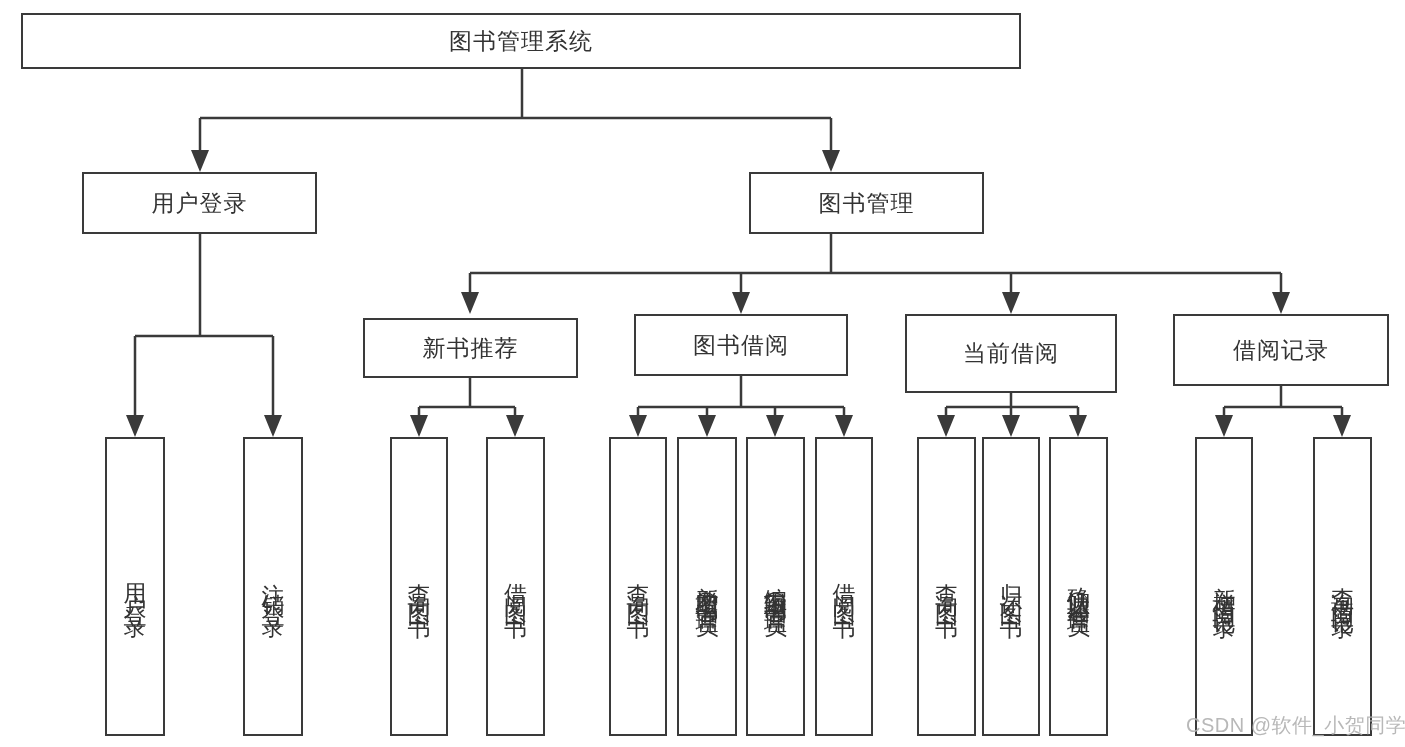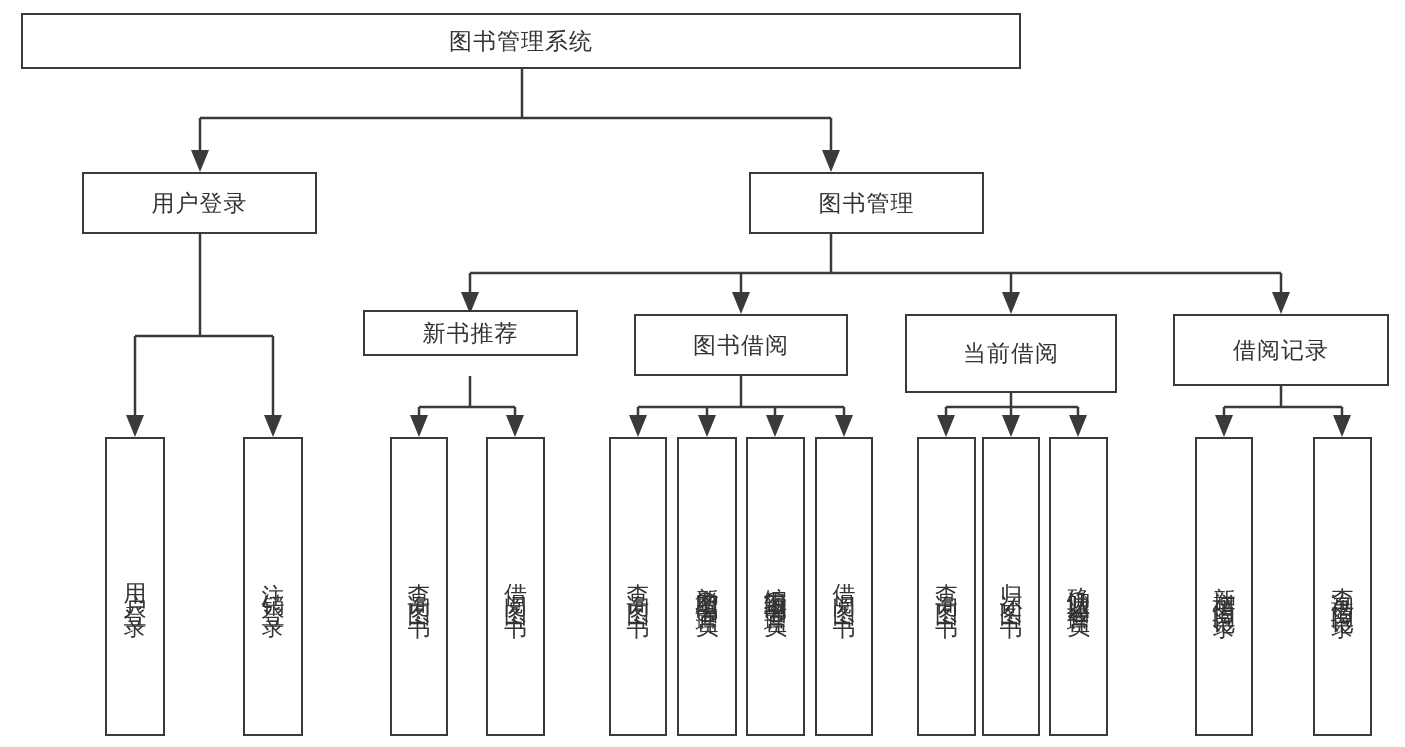--- a/index.html
+++ b/index.html
@@ -95,21 +95,21 @@
          M937 415 L955 415 L946 437 Z  M1002 415 L1020 415 L1011 437 Z
          M1069 415 L1087 415 L1078 437 Z  M1215 415 L1233 415 L1224 437 Z
          M1333 415 L1351 415 L1342 437 Z"></path>
   </svg>
 
   <div class="node" style="left:21px; top:13px; width:1000px; height:56px;">图书管理系统</div>
 
   <div class="node" style="left:82px; top:172px; width:235px; height:62px;">用户登录</div>
   <div class="node" style="left:712px; top:172px; width:235px; height:62px;margin-left:37px;">图书管理</div>
 
-  <div class="node" style="left:363px; top:310px; width:215px; height:46px;">新书推荐</div>
+  <div class="node" style="left:363px; top:318px; width:215px; height:60px;">新书推荐</div>
   <div class="node" style="left:634px; top:314px; width:214px; height:62px;">图书借阅</div>
   <div class="node" style="left:905px; top:314px; width:212px; height:79px;">当前借阅</div>
   <div class="node" style="left:1173px; top:314px; width:216px; height:72px;">借阅记录</div>
 
   <div class="leaf" style="left:105px; top:437px; width:60px; height:299px;">
     <span>用户登录</span>
   </div>
   <div class="leaf" style="left:243px; top:437px; width:60px; height:299px;">
     <span>注销登录</span>
   </div>
@@ -144,14 +144,15 @@
     <span>确认归还（管理员）</span>
   </div>
 
   <div class="leaf med" style="left:1195px; top:437px; width:58px; height:299px;">
     <span>新增借阅记录</span>
   </div>
   <div class="leaf med" style="left:1313px; top:437px; width:59px; height:299px;">
     <span>查询借阅记录</span>
   </div>
 
+  <div id="watermark">CSDN @软件_小贺同学</div>
 
 </div>
 
 </body></html>

